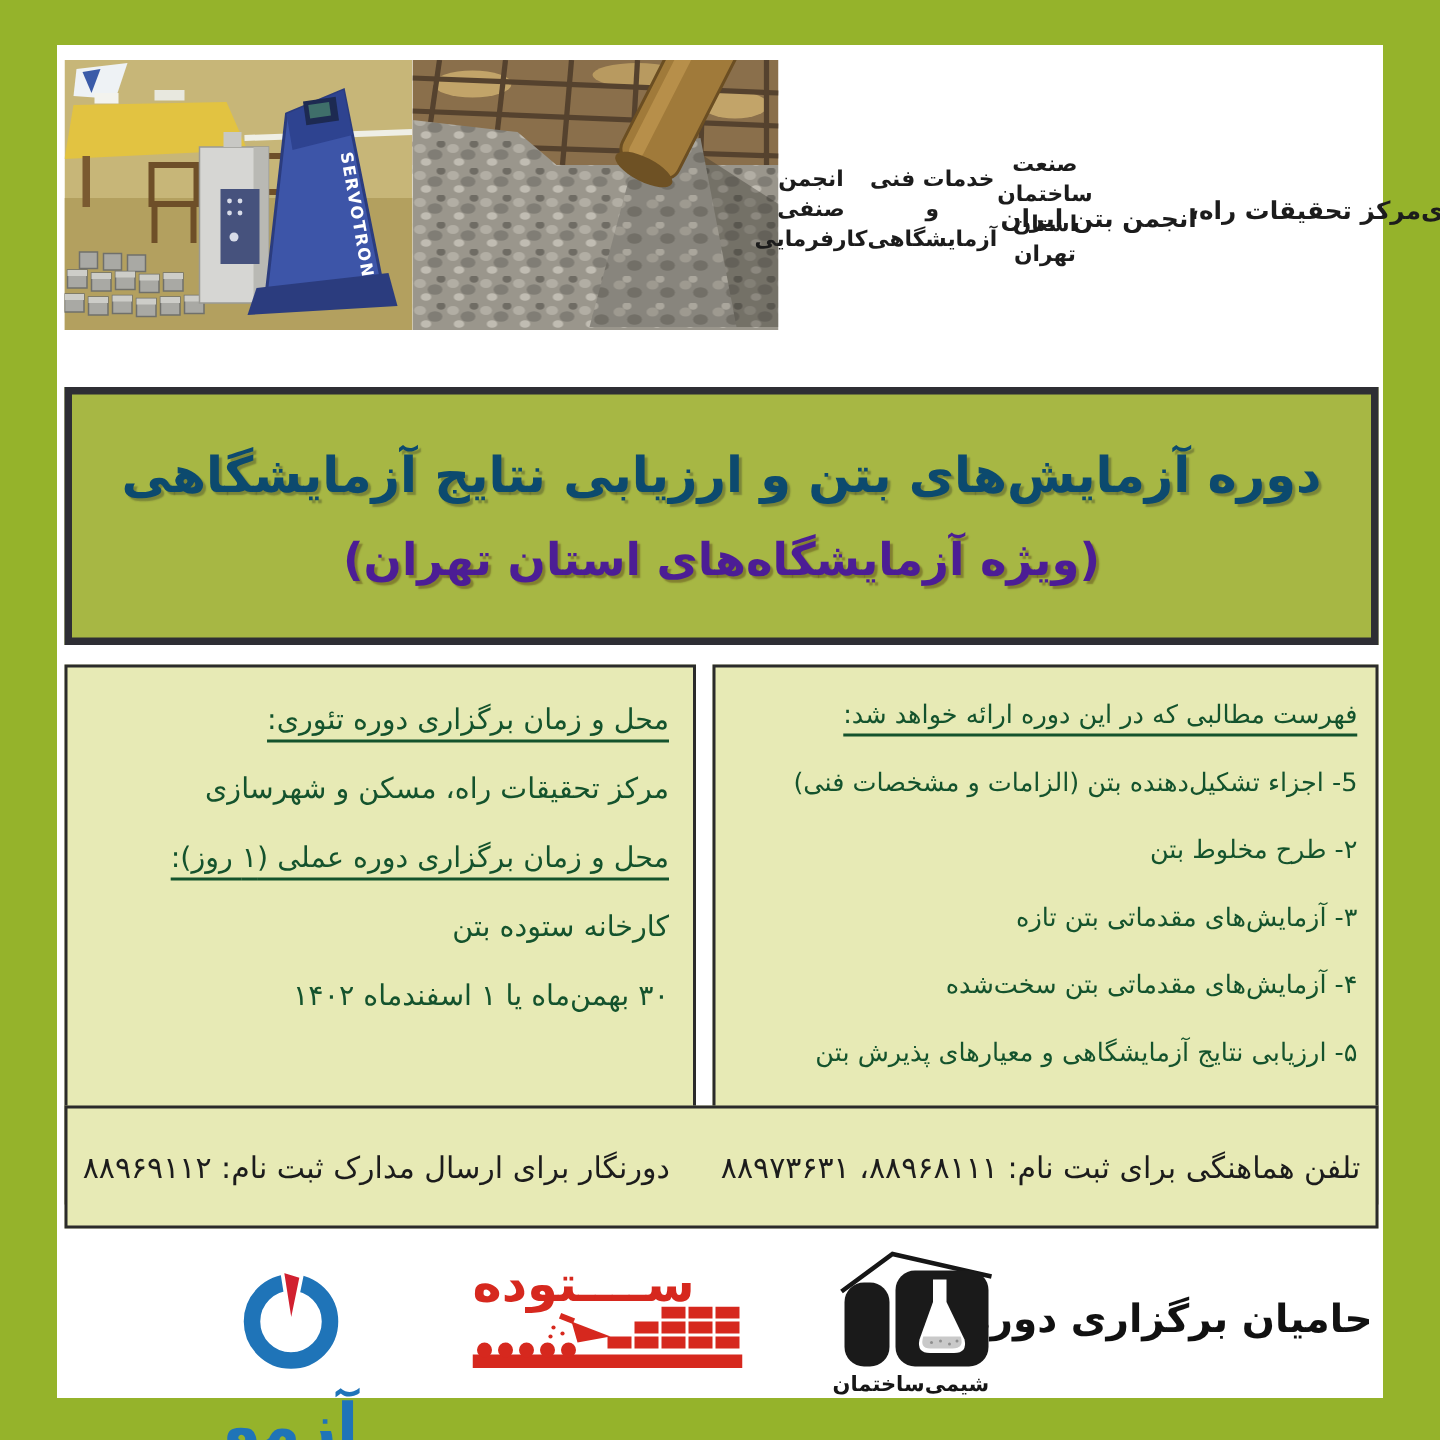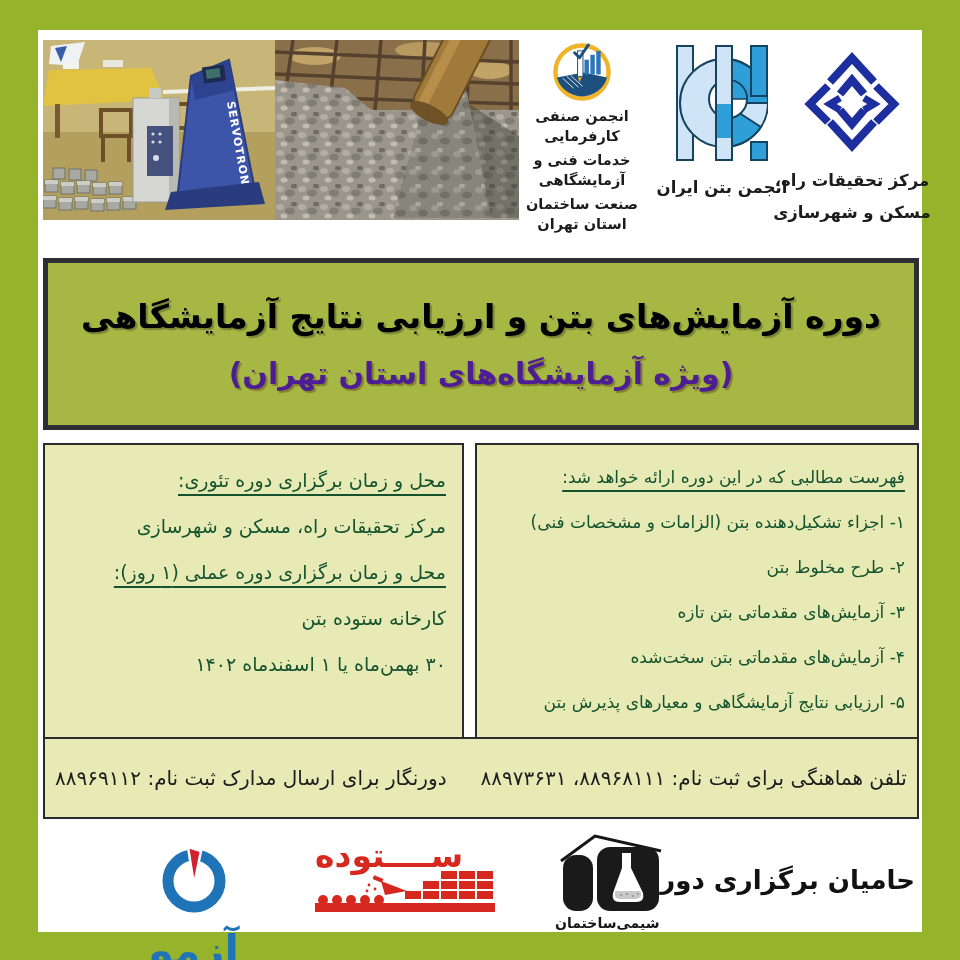--- a/index.html
+++ b/index.html
@@ -11,37 +11,37 @@
   .poster{
     position:absolute;left:38px;top:30px;width:884px;height:902px;
     background:#ffffff;
   }
   
   .top-row{position:absolute;top:8px;left:5px;right:3px;height:192px;}
   .photos{position:absolute;left:0;top:2px;width:476px;height:180px;display:flex;}
   .photos svg{display:block;}
   .logos{position:absolute;top:4px;right:8px;width:398px;height:192px;
          display:flex;justify-content:flex-end;gap:16px;}
-  .logo-block{display:flex;flex-direction:column;align-items:center;}
+  .logo-block{display:flex;align-items:center;}
   .logo-caption{font-weight:bold;color:#1c1c1c;text-align:center;direction:rtl;}
   .logo-senfi{width:148px;}
   .logo-senfi .logo-caption{font-size:14.5px;line-height:20px;margin-top:4px;}
   .logo-ici{width:110px;}
   .logo-ici .logo-caption{font-size:16.5px;margin-top:14px;white-space:nowrap;}
   .logo-bhrc{width:118px;}
   .logo-bhrc .logo-caption{font-size:16.5px;line-height:26px;margin-top:6px;white-space:nowrap;}
   
   .banner{
     position:absolute;left:5px;right:3px;top:228px;height:172px;
     background:#a7b744;border:5px solid #2e2e34;box-sizing:border-box;
     direction:rtl;text-align:center;
     display:flex;flex-direction:column;justify-content:center;gap:20px;
   }
   .banner-line1{
-    font-size:33px;font-weight:bold;color:#000000;white-space:nowrap;
+    font-size:33px;font-weight:bold;color:#0c4a6e;white-space:nowrap;
     text-shadow:2px 2px 1px rgba(20,20,30,0.3);
   }
   .banner-line2{
     font-size:30px;font-weight:bold;color:#4c1d95;white-space:nowrap;
     text-shadow:2px 2px 1px rgba(60,25,10,0.35);
   }
   
   .box{
     position:absolute;top:413px;height:360px;background:#e7eab5;
     border:2px solid #2b2b2b;box-sizing:border-box;direction:rtl;
@@ -271,21 +271,21 @@
     </div>
   </div>
 
   <div class="banner">
     <div class="banner-line1">دوره آزمایش‌های بتن و ارزیابی نتایج آزمایشگاهی</div>
     <div class="banner-line2">(ویژه آزمایشگاه‌های استان تهران)</div>
   </div>
 
   <div class="box box-contents">
     <div class="box-line u">فهرست مطالبی که در این دوره ارائه خواهد شد:</div>
-    <div class="box-line">۱- اجزاء تشکیل‌دهنده بتن (الزامات و مشخصات فنی)</div>
+    <div class="box-line">5- اجزاء تشکیل‌دهنده بتن (الزامات و مشخصات فنی)</div>
     <div class="box-line">۲- طرح مخلوط بتن</div>
     <div class="box-line">۳- آزمایش‌های مقدماتی بتن تازه</div>
     <div class="box-line">۴- آزمایش‌های مقدماتی بتن سخت‌شده</div>
     <div class="box-line">۵- ارزیابی نتایج آزمایشگاهی و معیارهای پذیرش بتن</div>
   </div>
 
   <div class="box box-schedule">
     <div class="box-line u">محل و زمان برگزاری دوره تئوری:</div>
     <div class="box-line">مرکز تحقیقات راه، مسکن و شهرسازی</div>
     <div class="box-line u">محل و زمان برگزاری دوره عملی (۱ روز):</div>

